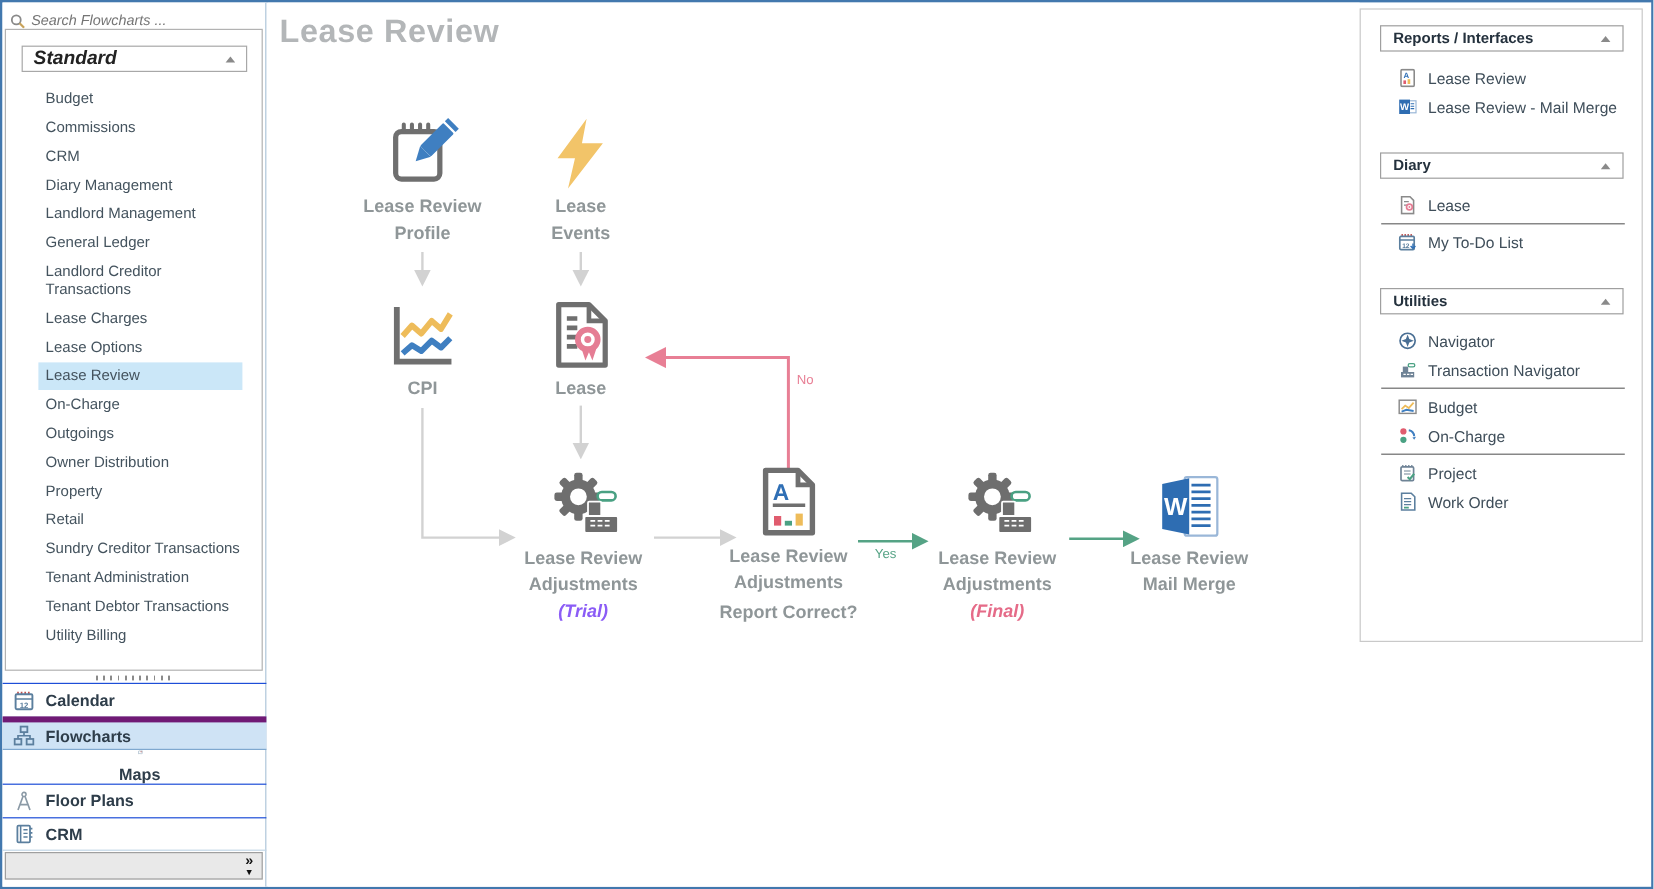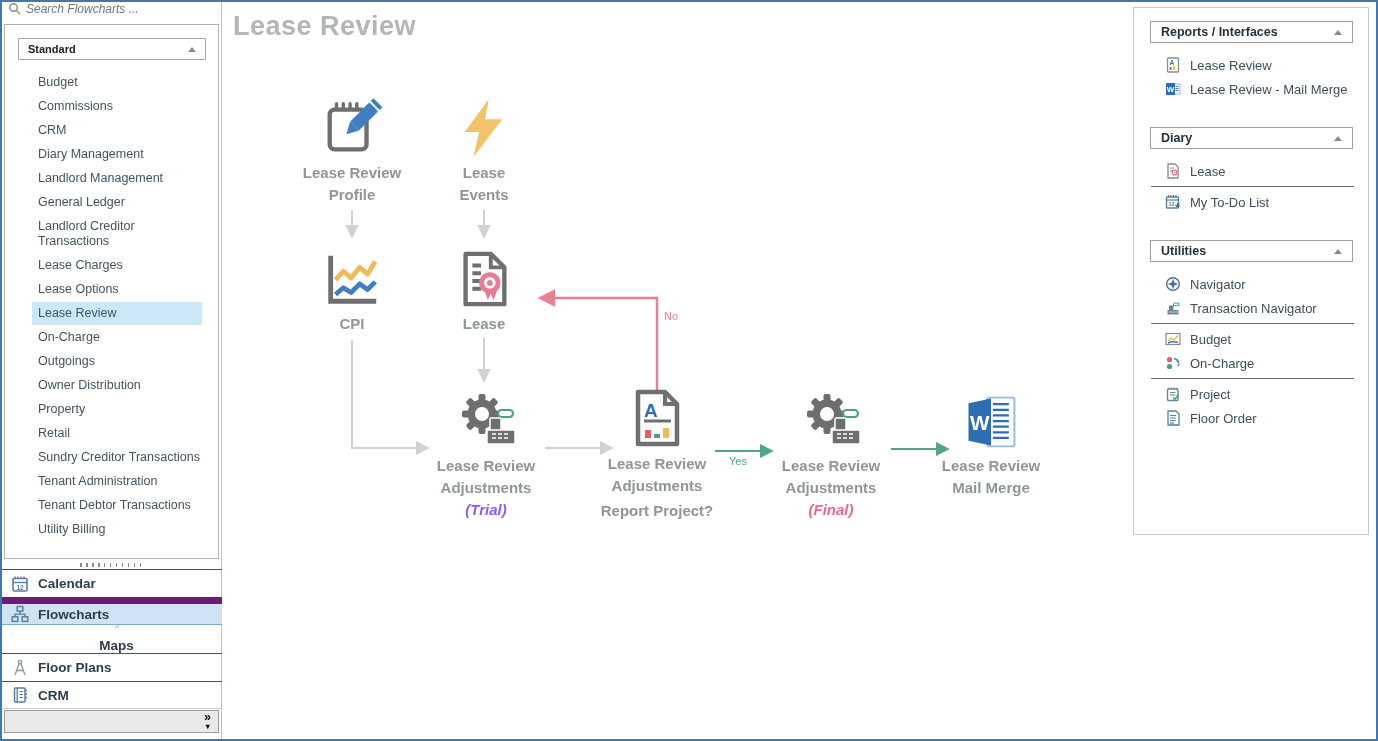--- a/index.html
+++ b/index.html
@@ -1,34 +1,34 @@
 <!DOCTYPE html>
 <html><head>
 <meta charset="utf-8">
 <style>
   * { margin:0; padding:0; box-sizing:border-box; }
   body { font-family:"Liberation Sans", sans-serif; background:#fff; }
   .window { position:relative; width:1378px; height:741px; border:2px solid #4278ae; background:#fff; overflow:hidden; }
 
   
   .sidebar { position:absolute; left:0; top:0; width:220px; height:737px; background:#fff; border-right:1px solid #aec6da; }
-  .search-bar { position:absolute; top:0; left:0; right:0; height:22px; display:flex; align-items:flex-start; gap:5px; padding-left:6px; }
+  .search-bar { position:absolute; top:0; left:0; right:0; height:22px; display:flex; align-items:flex-end; gap:5px; padding-left:6px; }
   .search-input { border:none; outline:none; flex:1; font-family:inherit; font-style:italic; font-size:12px; color:#9a9a9a; background:transparent; }
   .list-panel { position:absolute; top:22px; left:2px; width:215px; height:535px; border:1px solid #b2b2b2; background:#fff; overflow:hidden; }
-  .std-header { margin:13px 12px 0 13px; height:22px; border:1px solid #a8a8a8; display:flex; align-items:center; justify-content:space-between; padding:0 9px; font-size:11px; font-weight:bold; color:#222; cursor:default; }
+  .std-header { margin:13px 12px 0 13px; height:22px; border:1px solid #a8a8a8; display:flex; align-items:center; justify-content:space-between; padding:0 9px; font-size:16px; font-weight:bold; color:#222; cursor:default;font-style:italic; }
   .tri-up { width:0; height:0; border-left:4px solid transparent; border-right:4px solid transparent; border-bottom:5px solid #8a8a8a; }
   .flow-list { margin-top:11px; }
   .flow-item { margin:0 16px 1px 27px; padding:4px 0 4px 6px; font-size:12.5px; color:#44535e; line-height:15px; cursor:default; }
   .flow-item.selected { background:#cbe7f8; }
   .splitter { position:absolute; top:559px; left:0; right:0; height:7px; display:flex; justify-content:center; align-items:center; }
   .splitter-dots { width:64px; height:4px; background:repeating-linear-gradient(90deg,#8a8a8a 0 1.5px,transparent 1.5px 6px); }
   .nav { position:absolute; top:567px; left:0; width:220px; }
   .nav-row { height:28px; display:flex; align-items:center; gap:9px; padding-left:9px; border-top:1px solid #1d4ed8; font-size:13.5px; font-weight:bold; color:#2e3d4a; cursor:default; }
   .nav-row:last-child { border-bottom:1px solid #c2d6e6; }
-  .nav-row.selected { background:#cfe3f5; border-top:7px solid #701a75; border-bottom:1px solid #7fa8cf; }
+  .nav-row.selected { background:#cfe3f5; border-top:5px solid #701a75; border-bottom:1px solid #7fa8cf; }
   .nav-row.selected + .nav-row { border-top:none;flex-direction:column; }
   .bottom-bar { position:absolute; left:2px; right:2px; top:708px; height:23px; background:#e9e9e9; border:1px solid #9f9f9f; display:flex; justify-content:flex-end; align-items:center; padding-right:7px; }
   .chevrons { text-align:center; line-height:9px; font-size:12px; font-weight:bold; color:#111; cursor:default; }
   .chevrons .small { font-size:8px; display:block; }
 
   
   .main { position:absolute; left:221px; top:0; width:910px; height:737px; background:#fff; }
   .page-title { position:absolute; left:10px; top:9px; font-size:27px; font-weight:bold; color:#b3b6b8; letter-spacing:.5px; }
   .flow-canvas { position:absolute; inset:0; }
   .edges { position:absolute; left:0; top:0; pointer-events:none; }
@@ -246,21 +246,21 @@
           <path d="M13 6 H40 L52 18 V58 H13 Z" fill="#fff" stroke="#6f6f6f" stroke-width="4.5" stroke-linejoin="round"></path>
           <path d="M40 6 V18 H52" fill="none" stroke="#6f6f6f" stroke-width="4"></path>
           <text x="19" y="31" font-size="19" font-weight="bold" fill="#2f6fb5" font-family="Liberation Sans, sans-serif">A</text>
           <line x1="19" y1="35" x2="46" y2="35" stroke="#6f6f6f" stroke-width="3"></line>
           <rect x="20" y="44" width="6" height="8" fill="#e05c6e"></rect>
           <rect x="29" y="48" width="6" height="4" fill="#4aa183"></rect>
           <rect x="38" y="42" width="6" height="10" fill="#eebc5a"></rect>
         </svg>
         <div>Lease Review</div>
         <div>Adjustments</div>
-        <div class="question">Report Project?</div>
+        <div class="question">Report Correct?</div>
       </div>
 
       <div class="node" style="left:538px; top:386px; width:140px;">
         <svg class="icon" width="64" height="64" viewBox="0 0 64 64">
           <g transform="translate(28,26)" fill="#6e6e6e">
             <rect x="-3.5" y="-20" width="7" height="10" rx="2"></rect>
               <rect x="-3.5" y="-20" width="7" height="10" rx="2" transform="rotate(45)"></rect>
               <rect x="-3.5" y="-20" width="7" height="10" rx="2" transform="rotate(90)"></rect>
               <rect x="-3.5" y="-20" width="7" height="10" rx="2" transform="rotate(135)"></rect>
               <rect x="-3.5" y="-20" width="7" height="10" rx="2" transform="rotate(180)"></rect>
@@ -402,19 +402,19 @@
               <path d="M8 11.5 l1.8 1.8 l3.7-4.5" fill="none" stroke="#4aa183" stroke-width="1.7"></path>
             </svg>
           <span>Project</span>
         </div>
         <div class="rp-item">
           <svg width="16" height="16" viewBox="0 0 16 16">
               <path d="M3 1 h8 l3 3 v11 h-11 z" fill="#fff" stroke="#5b7f9e" stroke-width="1.3"></path>
               <path d="M5 5.5 h6 M5 8 h6 M5 10.5 h6" stroke="#5b7f9e" stroke-width="1"></path>
               <path d="M5 13 h4" stroke="#4aa183" stroke-width="1.3"></path>
             </svg>
-          <span>Floor Order</span>
+          <span>Work Order</span>
         </div>
       </div>
     </div>
   </div>
 
 </div>
 
 </body></html>

